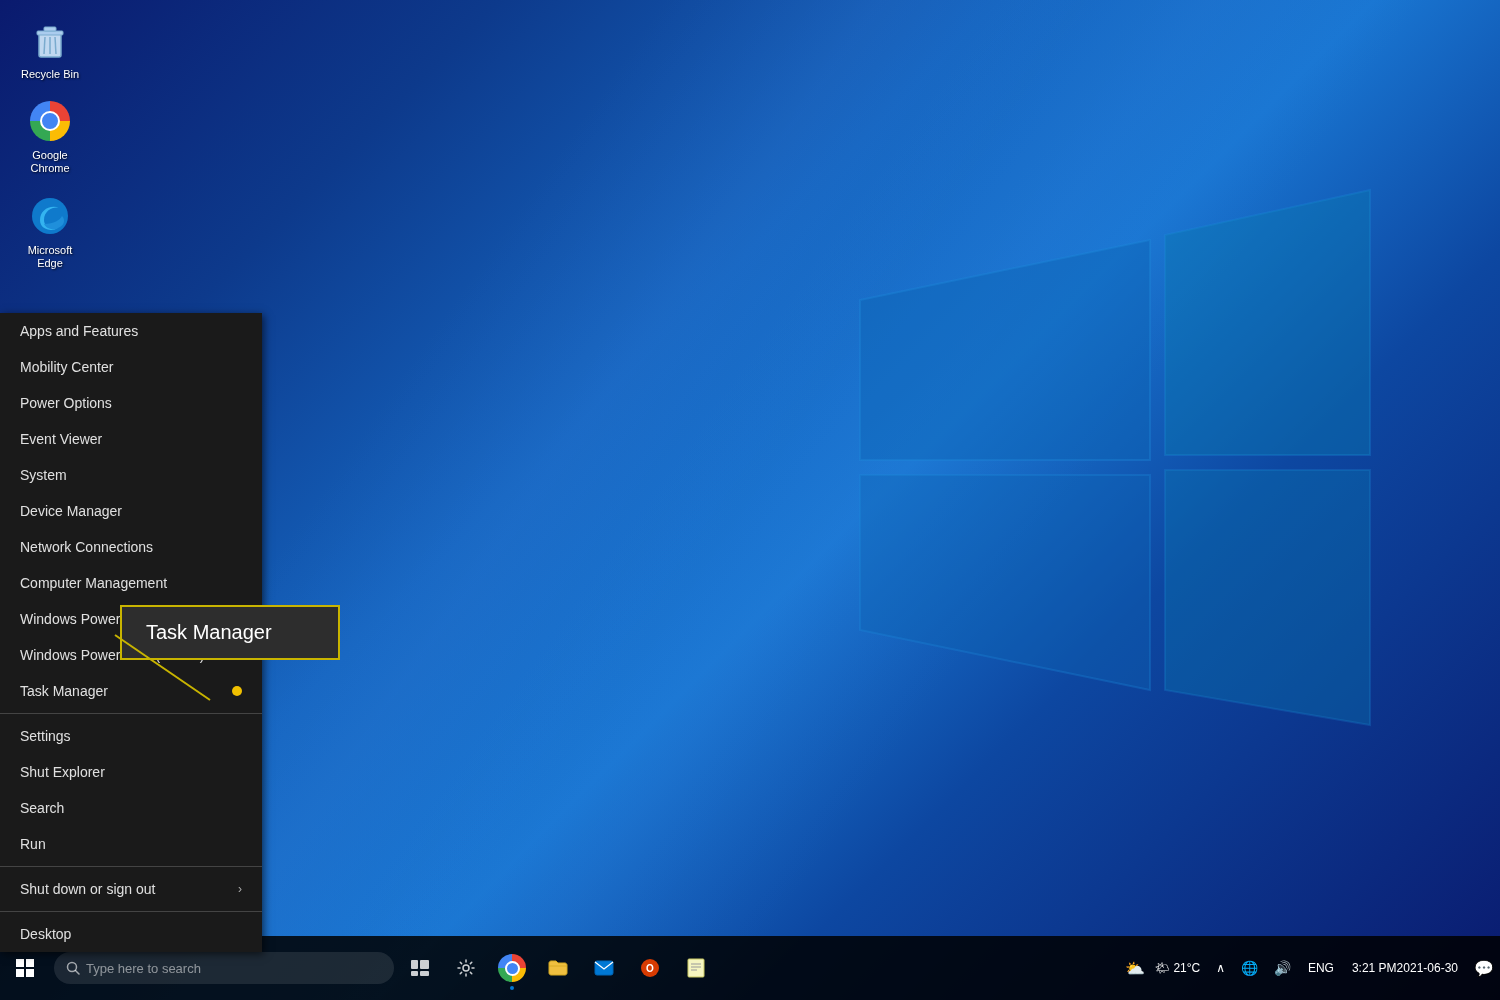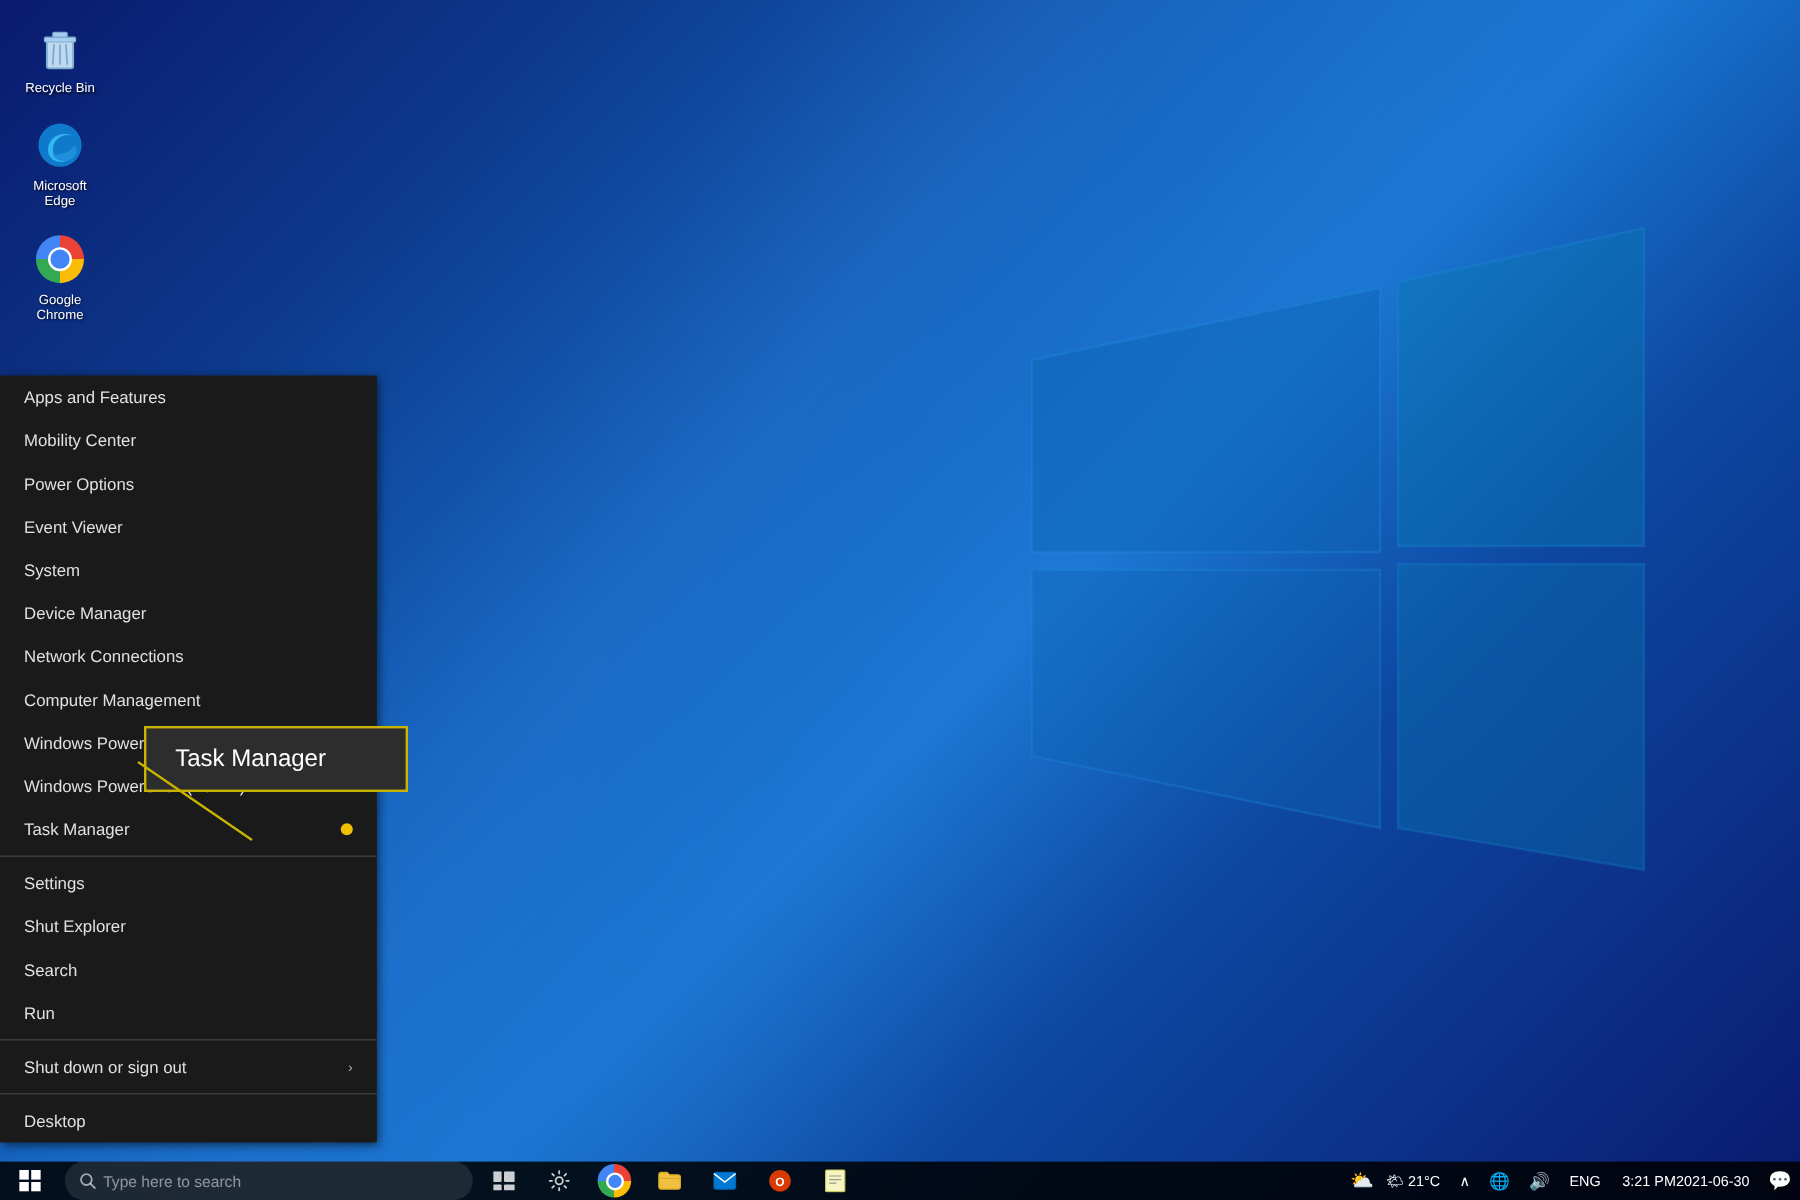--- a/index.html
+++ b/index.html
@@ -82,21 +82,21 @@
       text-shadow: 1px 1px 2px rgba(0,0,0,0.8);
       line-height: 1.2;
       word-wrap: break-word;
     }
 
     
     .context-menu {
       position: absolute;
       left: 0;
       bottom: 48px;
-      width: 314px;
+      width: 262px;
       background: #1a1a1a;
       color: #e0e0e0;
       font-size: 14px;
       z-index: 100;
       box-shadow: 2px 2px 8px rgba(0,0,0,0.6);
     }
 
     .context-menu-item {
       padding: 10px 20px;
       cursor: pointer;
@@ -151,21 +151,21 @@
       display: inline-block;
       margin-left: 6px;
     }
 
     
     .taskbar {
       position: absolute;
       bottom: 0;
       left: 0;
       width: 100%;
-      height: 32px;
+      height: 64px;
       background: rgba(0,0,0,0.85);
       display: flex;
       align-items: center;
       z-index: 50;
     }
 
     .taskbar-start {
       width: 50px;
       height: 48px;
       display: flex;
@@ -332,34 +332,34 @@
           <line x1="16" y1="18" x2="15" y2="35" stroke="#7aabce" stroke-width="1.5"></line>
           <line x1="21" y1="18" x2="21" y2="35" stroke="#7aabce" stroke-width="1.5"></line>
           <line x1="26" y1="18" x2="27" y2="35" stroke="#7aabce" stroke-width="1.5"></line>
         </svg>
       </div>
       <span class="icon-label">Recycle Bin</span>
     </div>
 
     <div class="desktop-icon">
       <div class="icon-img">
+        <div class="chrome-icon"></div>
+      </div>
+      <span class="icon-label">Google Chrome</span>
+    </div>
+
+    <div class="desktop-icon">
+      <div class="icon-img">
         <svg width="40" height="40" viewBox="0 0 40 40" xmlns="http://www.w3.org/2000/svg">
           <circle cx="20" cy="20" r="18" fill="#0f7acc"></circle>
           <path d="M10 24 C10 14 20 8 30 12 C24 10 14 14 14 24 C14 30 20 34 28 32 C22 36 10 34 10 24Z" fill="#34b4f0"></path>
           <path d="M14 28 C16 32 22 35 28 32 C34 30 36 24 32 20 C30 24 24 28 14 28Z" fill="#1f8fdb"></path>
         </svg>
       </div>
       <span class="icon-label">Microsoft Edge</span>
-    </div>
-
-    <div class="desktop-icon">
-      <div class="icon-img">
-        <div class="chrome-icon"></div>
-      </div>
-      <span class="icon-label">Google Chrome</span>
     </div>
   </div>
 
   <div class="context-menu">
     <div class="context-menu-item">
       <span>Apps and Features</span>
     </div>
     <div class="context-menu-item">
       <span>Mobility Center</span>
     </div>

